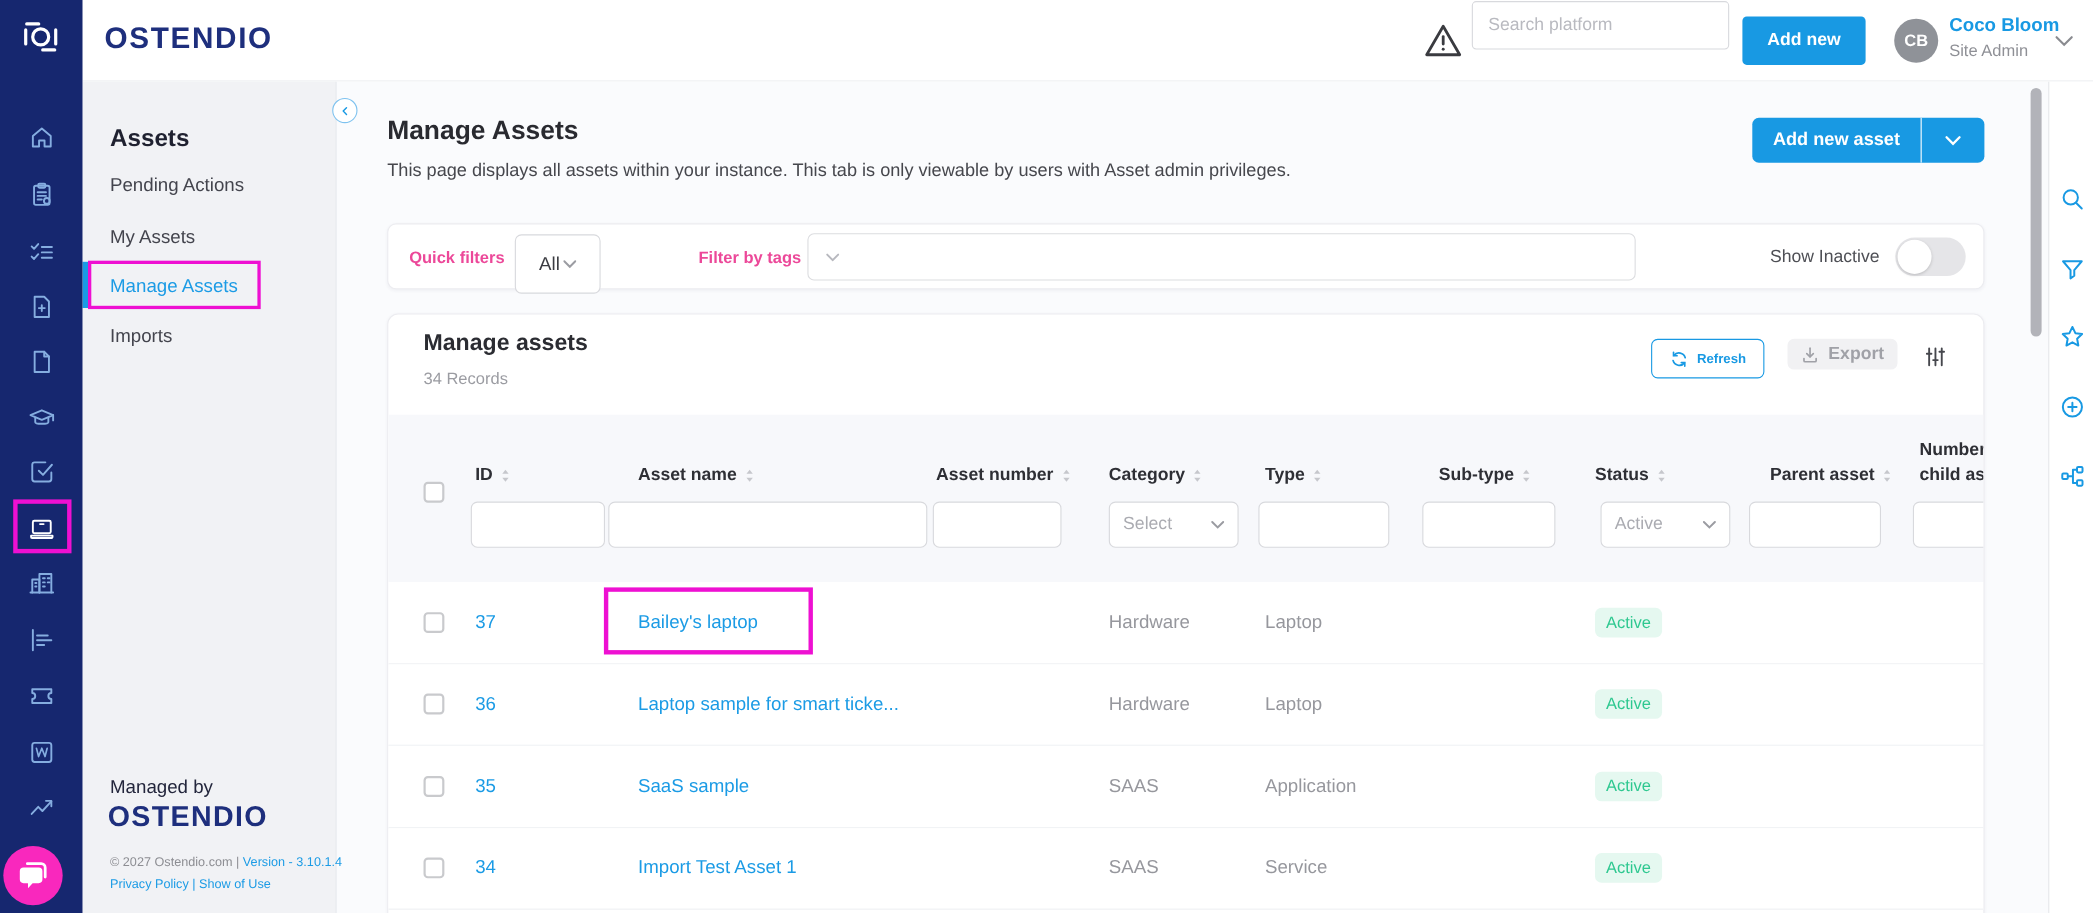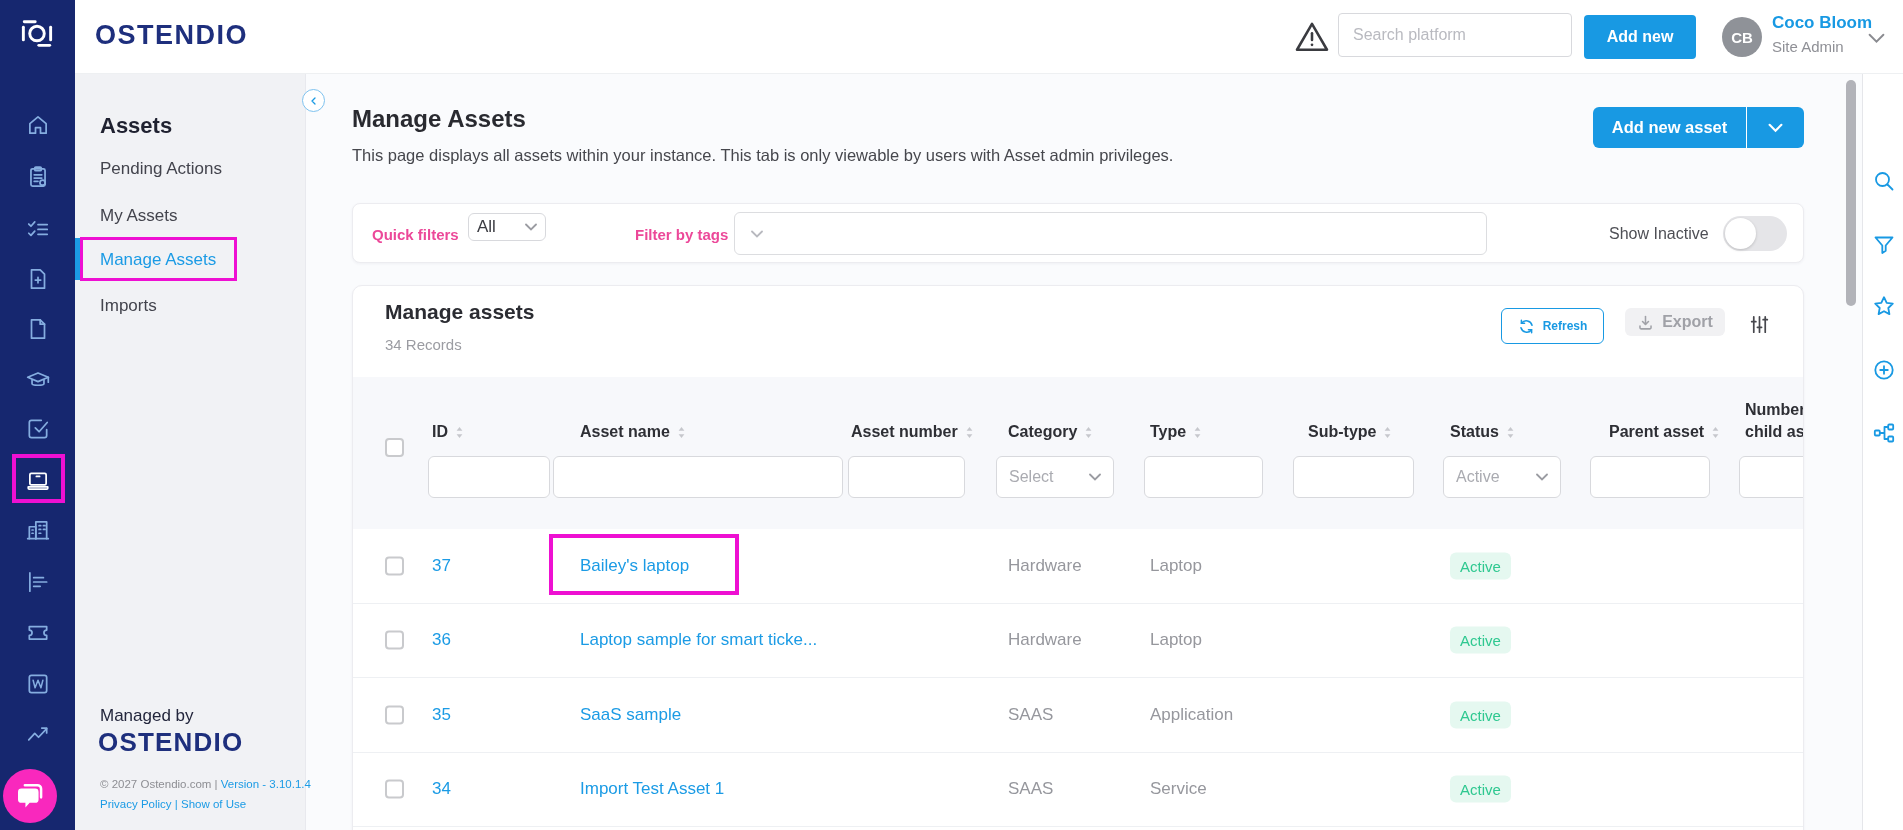--- a/index.html
+++ b/index.html
@@ -12,21 +12,21 @@
   .rail-icons { position:absolute; left:0; top:0; width:75px; }
   .ric-btn { position:absolute; left:24px; width:28px; height:28px; color:#85ade0; display:flex; align-items:center; justify-content:center; }
   .ric { fill:none; stroke:currentColor; stroke-width:1.6; stroke-linecap:round; stroke-linejoin:round; width:26px; height:26px; }
   .ric-active { color:#ffffff; }
   .chat-btn { position:absolute; left:3px; top:769px; width:54px; height:54px; border-radius:50%; background:#F928BD; display:flex; align-items:center; justify-content:center; z-index:6; }
 
   
   .header { position:absolute; left:75px; top:0; right:0; height:74px; background:#fff; border-bottom:1px solid #eef0f2; z-index:4; }
   .wordmark { position:absolute; left:20px; top:20px; font-size:27px; font-weight:800; letter-spacing:1.5px; color:#1E2F7D; }
   .warn { position:absolute; left:1218px; top:19px; }
-  .search-box { position:absolute; left:1263px; top:13px; width:234px; height:44px; border:1px solid #d8d9dd; border-radius:4px; background:#fff; font-size:16px; color:#3c3d42; padding:0 14px; font-family:inherit; }
+  .search-box { position:absolute; left:1263px; top:1px; width:234px; height:44px; border:1px solid #d8d9dd; border-radius:4px; background:#fff; font-size:16px; color:#3c3d42; padding:0 14px; font-family:inherit; }
   .search-box::placeholder { color:#b9bac0; }
   .addnew-btn { position:absolute; left:1509px; top:15px; width:112px; height:44px; background:#1899E3; border:none; border-radius:4px; color:#fff; font-size:16px; font-weight:700; font-family:inherit; cursor:pointer; }
   .avatar { position:absolute; left:1647px; top:17px; width:40px; height:40px; border-radius:50%; background:#8f9298; color:#fff; font-size:15px; font-weight:700; display:flex; align-items:center; justify-content:center; }
   .uname { position:absolute; left:1697px; top:13px; font-size:17px; font-weight:600; color:#1899E3; white-space:nowrap; }
   .urole { position:absolute; left:1697px; top:38px; font-size:15px; color:#8f9096; }
   .uchev { position:absolute; left:1793px; top:30px; }
 
   
   .sidebar { position:absolute; left:75px; top:74px; width:231px; bottom:0; background:#f1f2f5; border-right:1px solid #e8e9ee; z-index:2; }
   .sb-title { position:absolute; left:25px; top:39px; font-size:22px; font-weight:700; color:#1f2130; }
@@ -46,42 +46,42 @@
   .page-desc { position:absolute; left:352px; top:146px; font-size:16.5px; color:#46474d; z-index:2; }
   .split-btn { position:absolute; left:1593px; top:107px; width:211px; height:41px; border-radius:6px; overflow:hidden; display:flex; background:#1899E3; z-index:2; cursor:pointer; }
   .split-main { flex:1; color:#fff; font-size:16.5px; font-weight:700; display:flex; align-items:center; justify-content:center; }
   .split-div { width:1px; background:#ffffff; margin:0; }
   .split-chev { width:57px; display:flex; align-items:center; justify-content:center; }
 
   .card { background:#fff; border:1px solid #ececf0; box-shadow:0 1px 3px rgba(40,40,70,0.05); border-radius:8px; position:absolute; z-index:2; }
   .filter-card { left:352px; top:203px; width:1452px; height:60px; }
   .fc-label { position:absolute; top:22px; font-size:15px; font-weight:700; color:#ec4899; }
   .qf-label { left:19px; }
-  .all-select { position:absolute; left:115px; top:9px; width:78px; height:28px; border:1px solid #d8d9dd; border-radius:6px; background:#fff; display:flex; align-items:center; justify-content:space-between; padding:0 8px; cursor:pointer; }
+  .all-select { position:absolute; left:115px; top:9px; width:78px; height:54px; border:1px solid #d8d9dd; border-radius:6px; background:#fff; display:flex; align-items:center; justify-content:space-between; padding:0 21px; cursor:pointer; }
   .all-select .val { font-size:17px; color:#3b3c42; }
   .fbt-label { left:282px; }
   .tag-input-wrap { position:absolute; left:381px; top:8px; width:753px; height:43px; border:1px solid #dcdde0; border-radius:6px; background:#fff; display:flex; align-items:center; justify-content:space-between; padding:0 16px; }
   .tag-input { border:none; outline:none; flex:1; font-size:15px; font-family:inherit; color:#3c3d42; background:transparent; }
   .tag-input::placeholder { color:#b8b9bf; }
   .si-label { position:absolute; left:1256px; top:21px; font-size:16px; color:#4e4f55; }
   .toggle { position:absolute; left:1370px; top:12px; width:64px; height:35px; border-radius:18px; background:#e5e5e8; cursor:pointer; }
   .knob { position:absolute; left:2px; top:2px; width:31px; height:31px; border-radius:50%; background:#fff; box-shadow:0 1px 3px rgba(0,0,0,0.18); }
 
   .table-card { left:352px; top:285px; width:1452px; height:560px; overflow:hidden; border-radius:10px 10px 0 0; }
   .tc-title { position:absolute; left:32px; top:14px; font-size:21px; font-weight:700; color:#2b2c32; }
   .tc-records { position:absolute; left:32px; top:50px; font-size:15px; color:#9b9ca2; }
   .refresh-btn { position:absolute; left:1148px; top:22px; width:103px; height:36px; border:1px solid #1899E3; border-radius:6px; background:#fff; color:#1899E3; font-size:12px; font-weight:600; font-family:inherit; display:flex; align-items:center; justify-content:center; gap:8px; cursor:pointer; }
   .export-btn { position:absolute; left:1272px; top:22px; width:100px; height:28px; border:none; border-radius:6px; background:#f1f1f3; color:#a0a1a7; font-size:16px; font-weight:600; font-family:inherit; display:flex; align-items:center; justify-content:center; gap:8px; cursor:pointer; }
   .sliders { position:absolute; left:1396px; top:28px; cursor:pointer; }
 
   .thead { position:absolute; left:0; top:91px; width:1452px; height:152px; background:#f7f8fb; }
   .col-label { position:absolute; top:46px; font-size:16px; font-weight:700; color:#2e2f35; display:flex; align-items:center; gap:7px; white-space:nowrap; }
   .cl-2line { top:22px; line-height:22px; display:block; }
   .f-in { position:absolute; top:79px; height:42px; border:1px solid #d8d9dd; border-radius:6px; background:#fff; font-family:inherit; font-size:15px; padding:0 10px; color:#3c3d42; }
-  .f-sel { position:absolute; top:79px; height:42px; border:1px solid #d8d9dd; border-radius:6px; background:#fff; display:flex; align-items:center; justify-content:space-between; padding:0 12px; cursor:pointer; }
+  .f-sel { position:absolute; top:79px; height:42px; border:1px solid #d8d9dd; border-radius:6px; background:#fff; display:flex; align-items:center; justify-content:space-between; padding:0 12px; cursor:pointer;margin-left:12px; }
   .f-sel .val { font-size:16px; color:#aaabb1; }
   .cbx { width:19px; height:19px; border:2px solid #c9cacd; border-radius:4px; background:#fff; display:inline-block; cursor:pointer; }
   .head-cbx { position:absolute; left:32px; top:61px; }
 
   .rows { position:absolute; left:0; top:243px; width:1452px; }
   .trow { position:relative; height:74.5px; border-bottom:1px solid #eef0f3; background:#fff; }
   .cell { position:absolute; top:50%; transform:translateY(-50%); font-size:17px; white-space:nowrap; }
   .row-cbx { left:32px; }
   .c-id { left:79px; } .c-name { left:227px; } .c-cat { left:655px; }
   .c-type { left:797px; } .c-status { left:1097px; }

